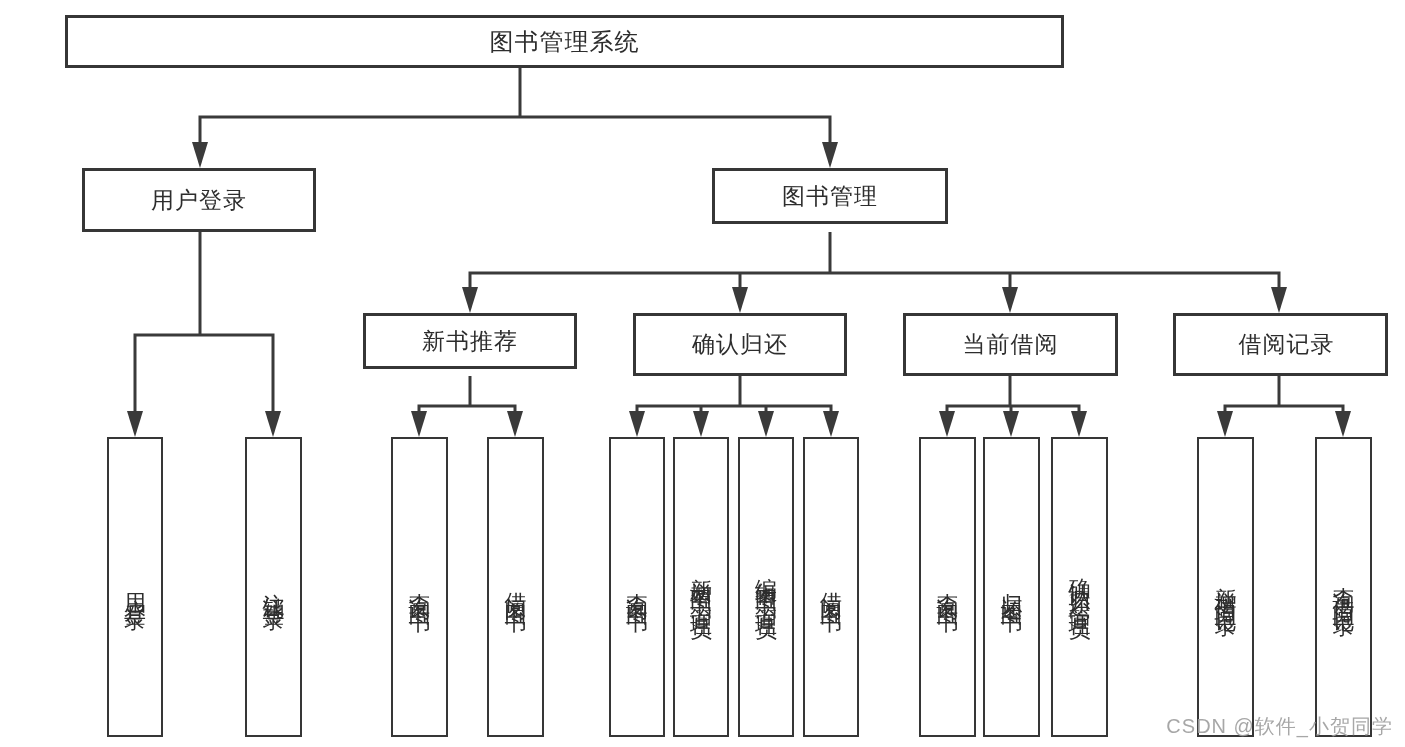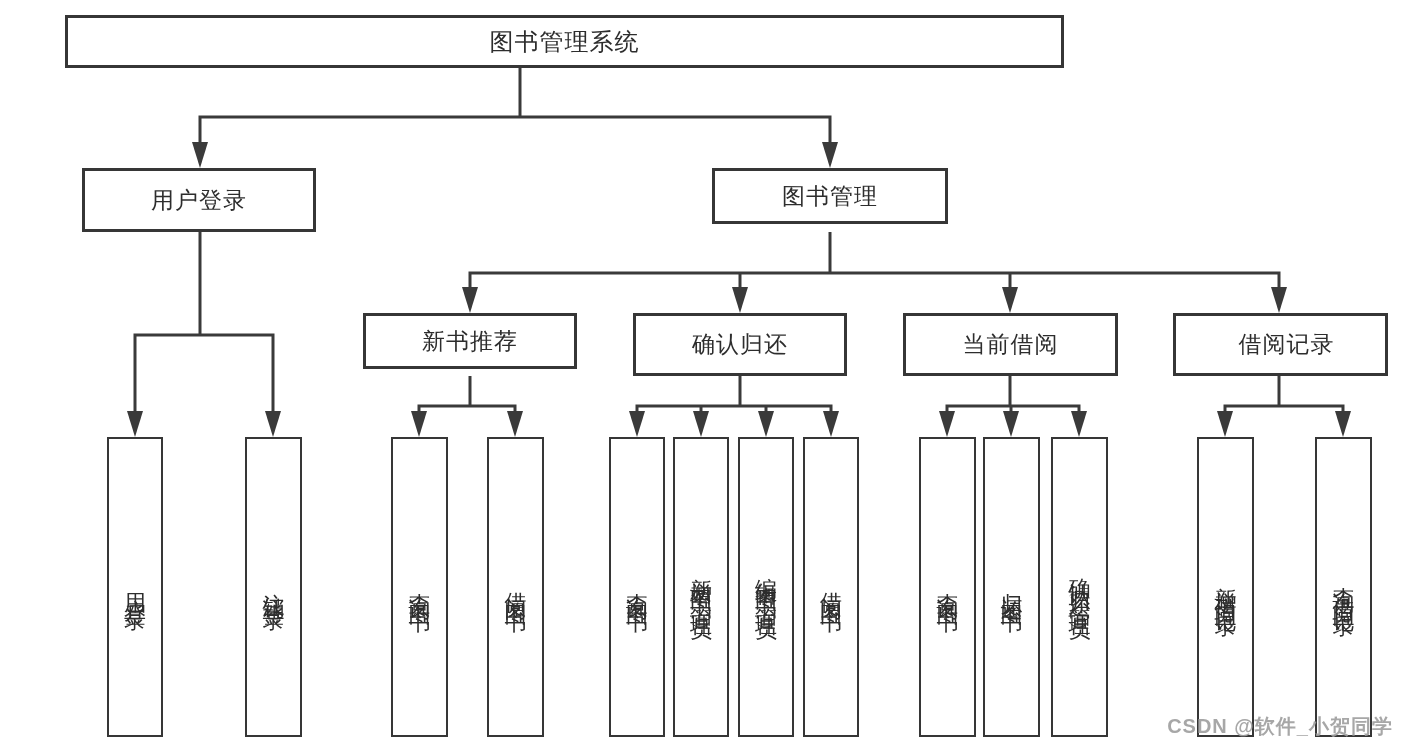--- a/index.html
+++ b/index.html
@@ -45,21 +45,20 @@
     white-space: nowrap;
   }
   .watermark {
     position: absolute;
     right: 12px; bottom: 7px;
     font-size: 20px;
     color: #a0a0a0;
     letter-spacing: 1px;
     z-index: 3;
     opacity: 0.92;
-    font-weight: bold;
   }
 </style>
 </head>
 <body>
 
 <div id="stage">
 
   <svg class="connectors" viewBox="0 0 1405 747" xmlns="http://www.w3.org/2000/svg" fill="none" stroke="#3a3a3a" stroke-width="3">
 
     <polyline points="520,68 520,117"></polyline>

